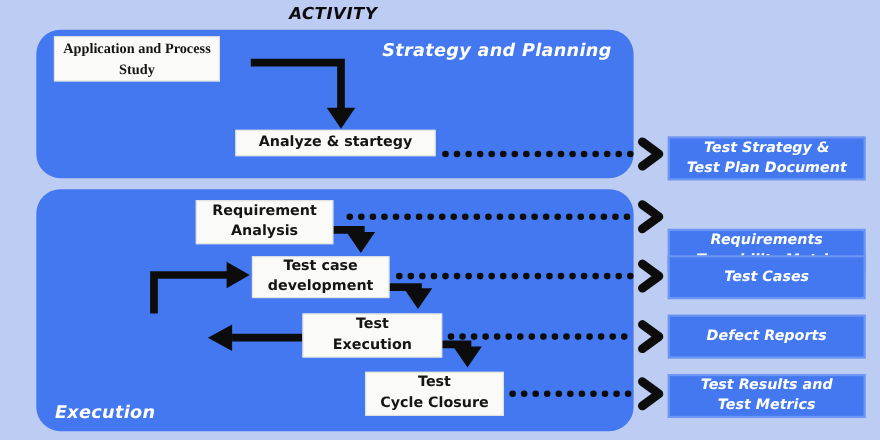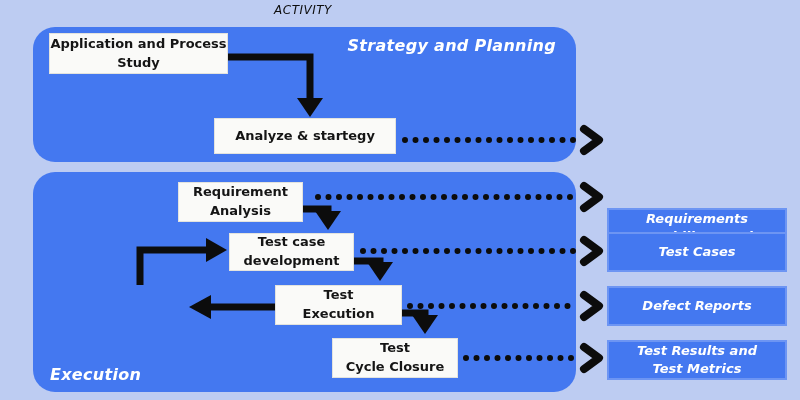--- a/index.html
+++ b/index.html
@@ -20,22 +20,22 @@
     width:800px;
     height:400px;
     background:var(--background);
     overflow:hidden;
   }
   .col-header{
     position:absolute;
     top:3px;
     width:150px;
     text-align:center;
-    font-size:12px;
-    font-weight:normal;
+    font-size:15px;
+    font-weight:bold;
     font-style:italic;
     letter-spacing:.5px;
     color:#0d0d0d;
   }
   .col-header.activity{left:228px;}
   .col-header.outcome{left:620px;}
   .panel{
     position:absolute;
     left:33px;
     width:543px;
@@ -155,32 +155,34 @@
     <g>
       <path class="dots" d="M410,306 H578"></path>
       <path class="chev" d="M584,295 L599,306 L584,317"></path>
     </g>
     <g>
       <path class="dots" d="M466,358 H578"></path>
       <path class="chev" d="M584,347 L599,358 L584,369"></path>
     </g>
   </svg>
 
-  <div class="anode" style="left:49px;top:33px;width:179px;height:41px;">Application and Process
+  <div class="anode" style="left:49px;top:33px;width:151px;height:41px;font-family:Liberation Serif, serif;">Application and Process
 Study</div>
-  <div class="anode" style="left:214px;top:118px;width:182px;height:36px;">Analyze &amp; startegy</div>
+  <div class="anode" style="left:214px;top:118px;width:182px;height:24px;">Analyze &amp; startegy</div>
   <div class="anode" style="left:178px;top:182px;width:125px;height:40px;">Requirement
 Analysis</div>
   <div class="anode" style="left:229px;top:233px;width:125px;height:38px;">Test case
 development</div>
   <div class="anode" style="left:275px;top:285px;width:127px;height:40px;">Test
 Execution</div>
   <div class="anode" style="left:332px;top:338px;width:126px;height:40px;">Test
 Cycle Closure</div>
 
+  <div class="onode" style="top:124px;">Test Strategy &amp;
+Test Plan Document</div>
   <div class="onode" style="top:192px;margin-top:16px;">Requirements
 Tracebility Matrix</div>
   <div class="onode" style="top:232px;">Test Cases</div>
   <div class="onode" style="top:286px;">Defect Reports</div>
   <div class="onode" style="top:340px;">Test Results and
 Test Metrics</div>
 
 </div>
 
 </body></html>

